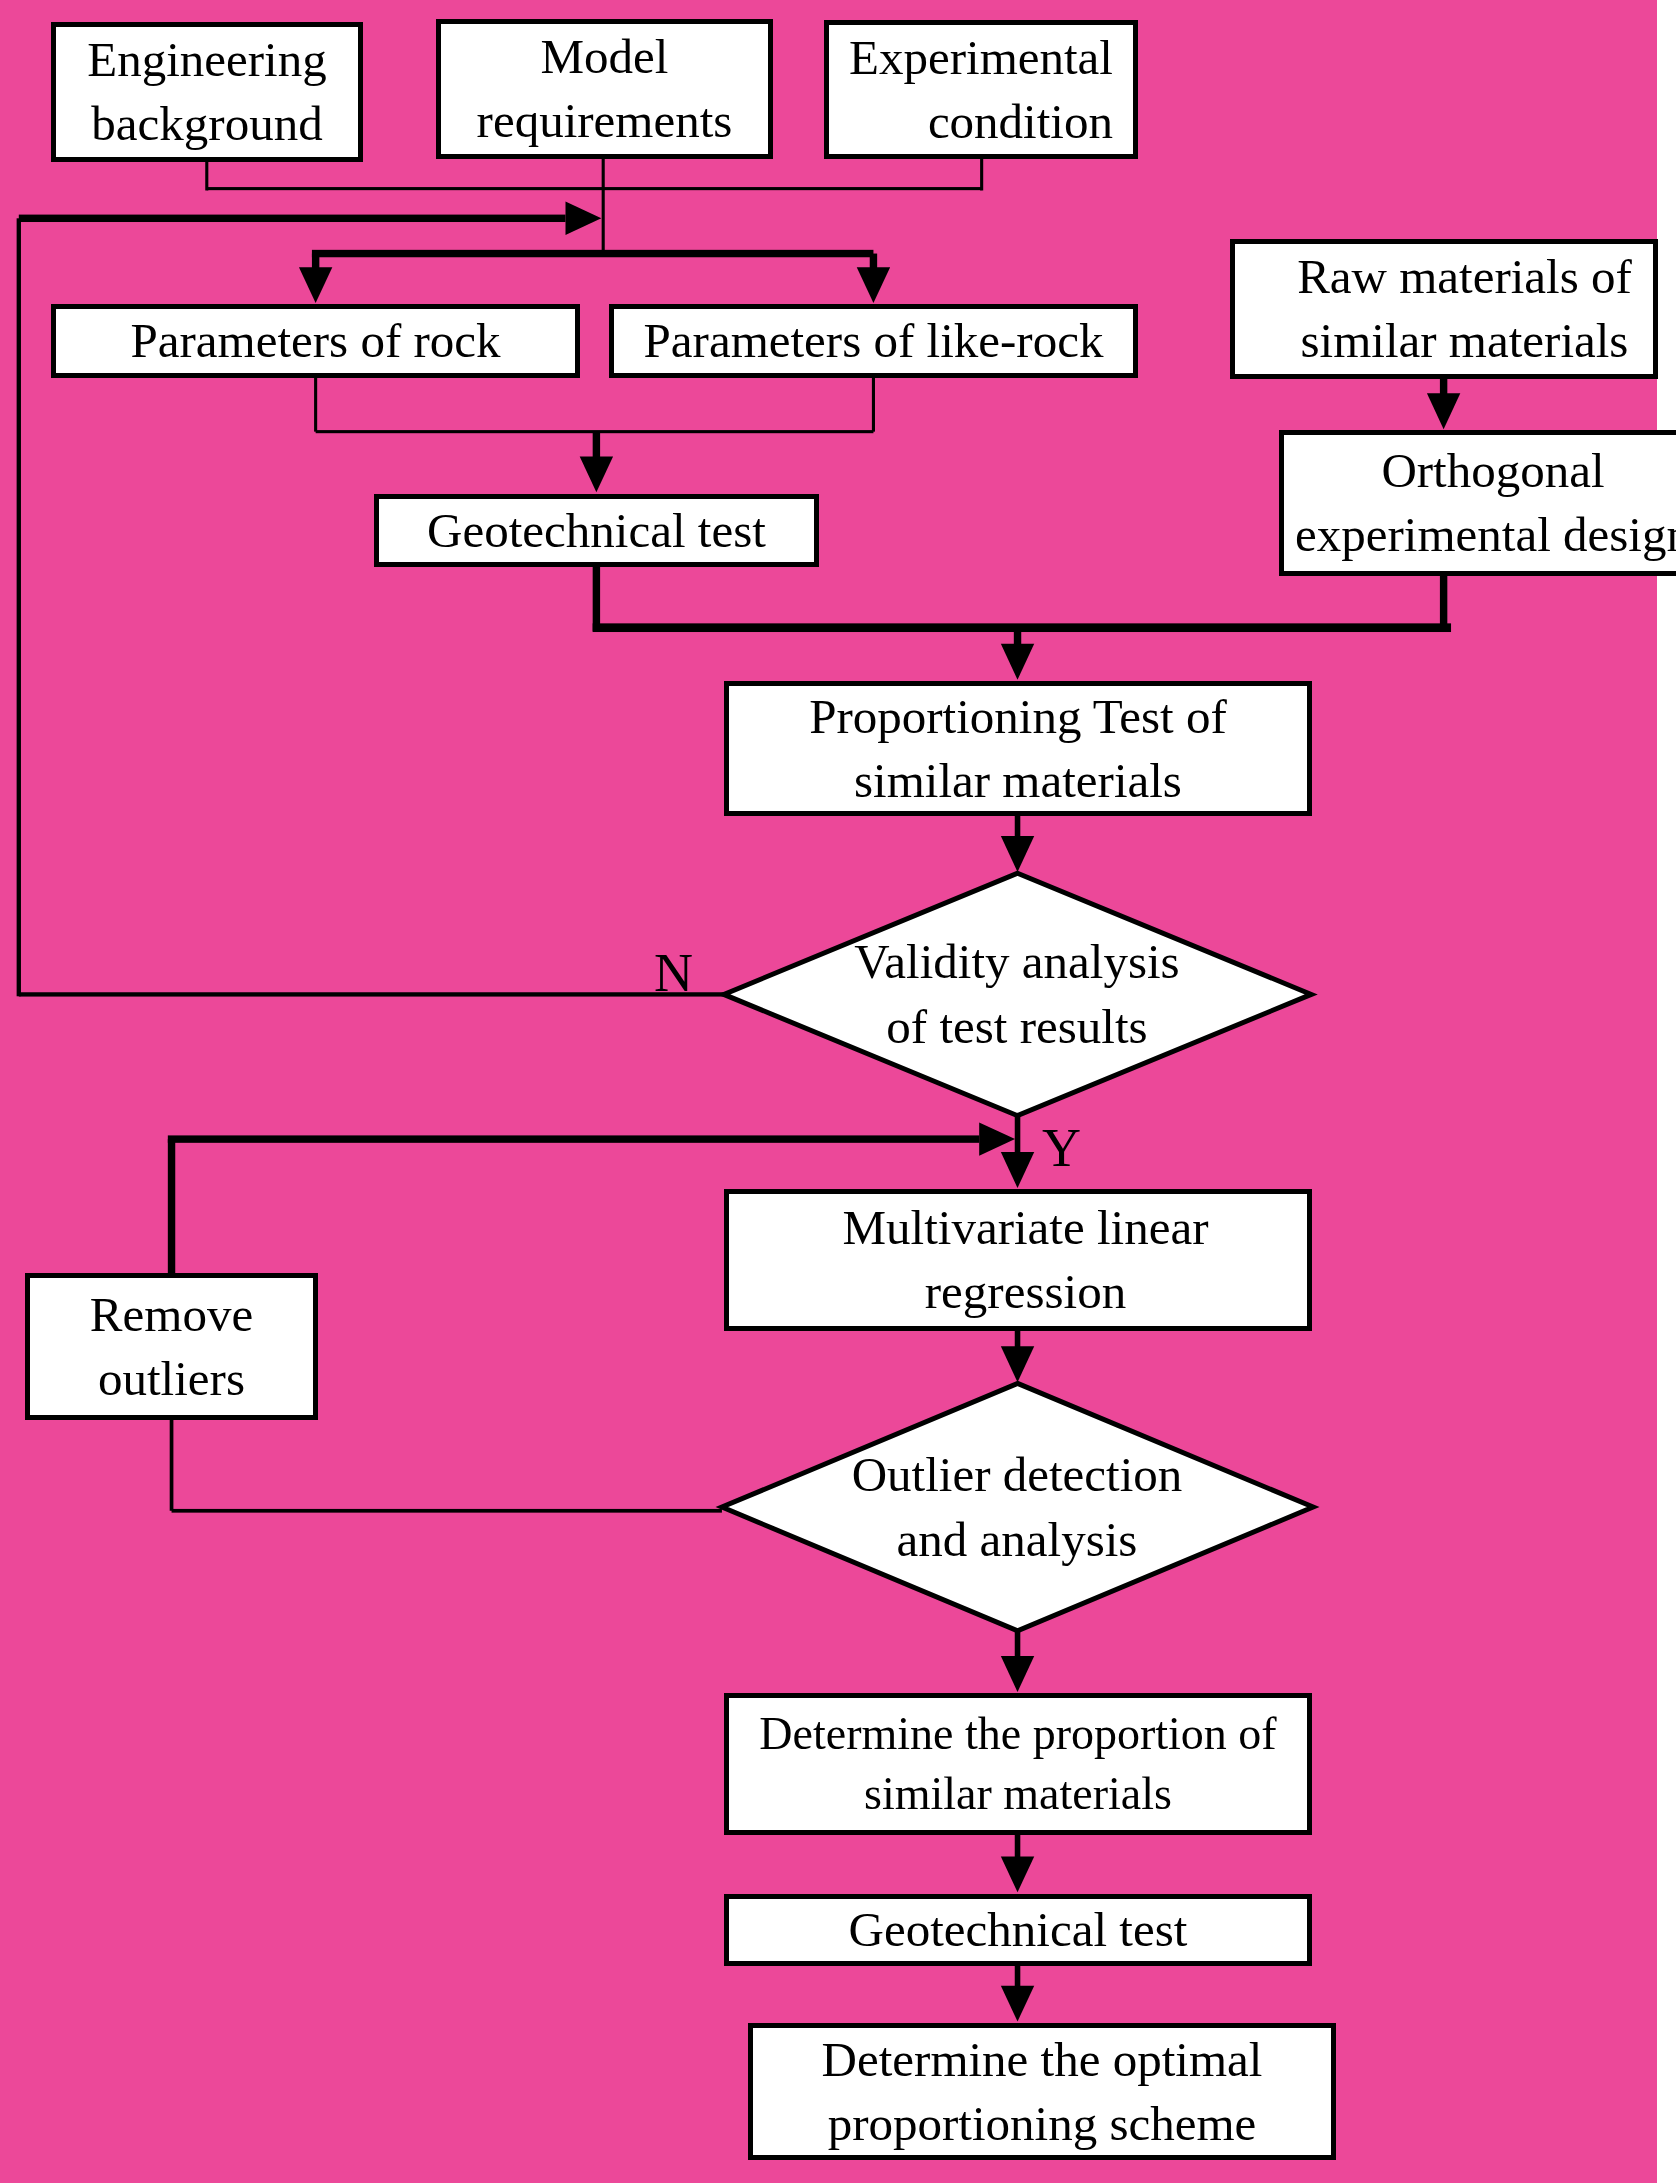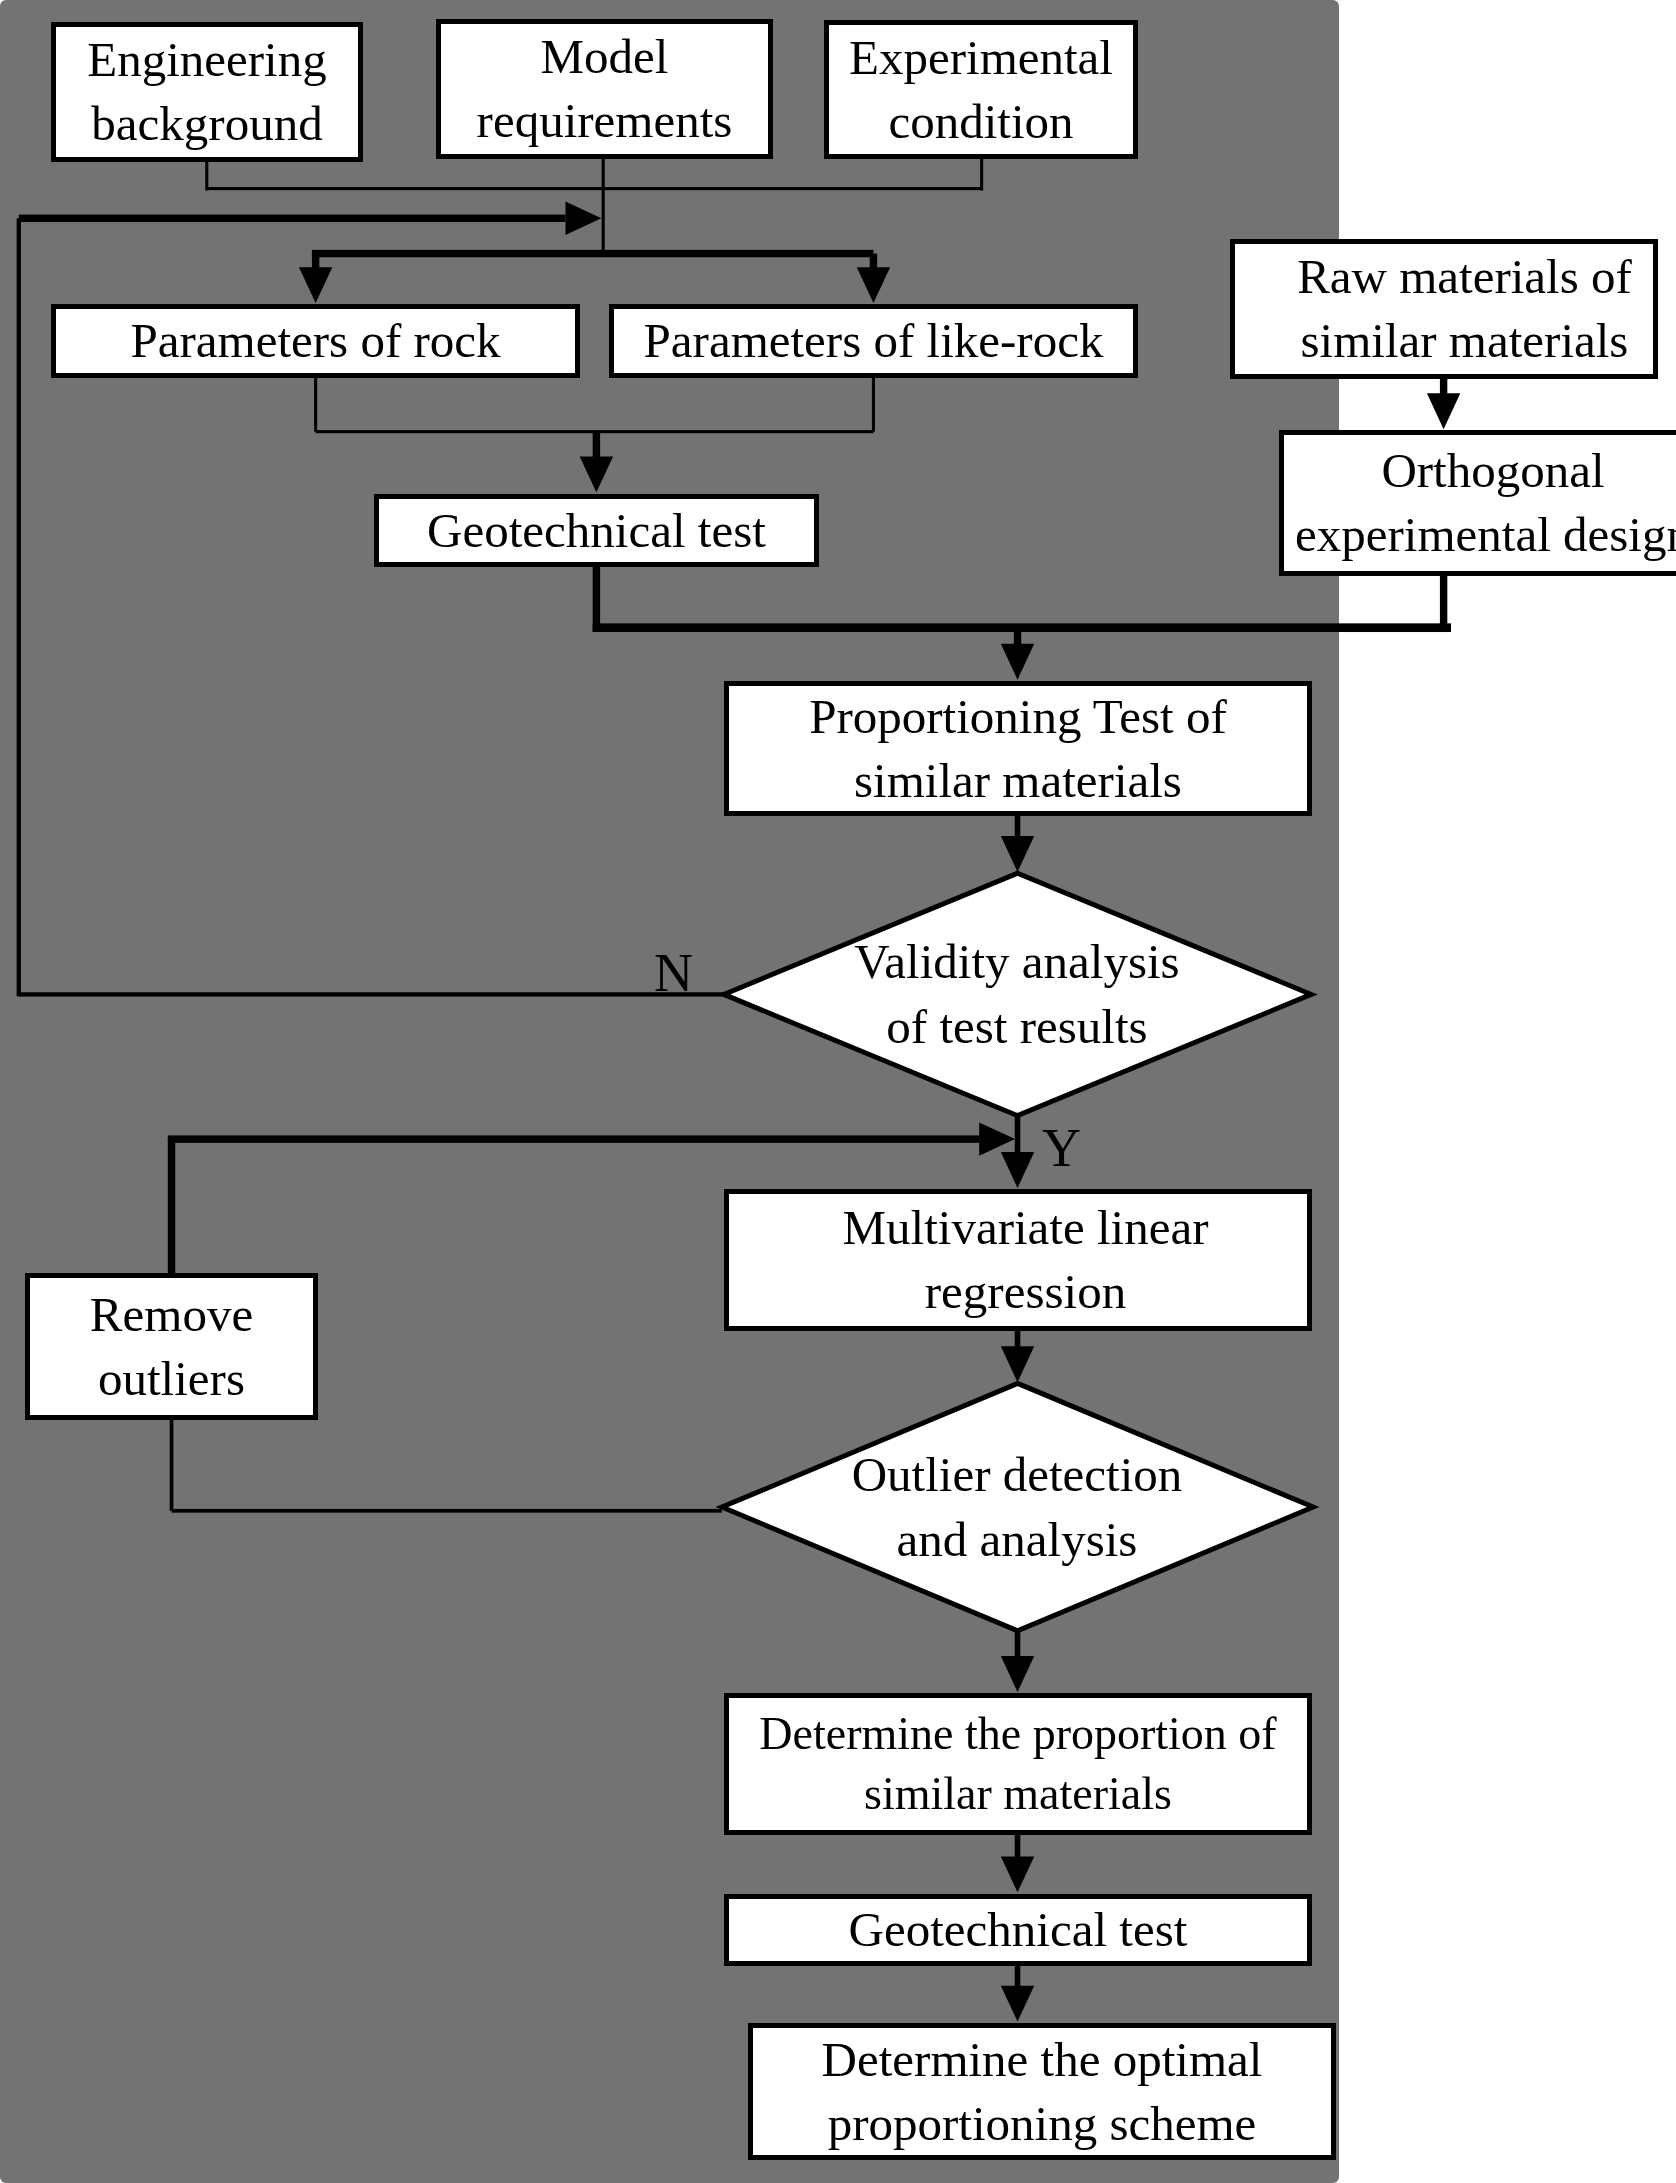--- a/index.html
+++ b/index.html
@@ -2,26 +2,25 @@
 <html style="font-size:10px"><head>
 <meta charset="utf-8">
 <style>
   html, body {
     margin: 0;
     padding: 0;
     background: #ffffff;
   }
   #canvas {
     position: relative;
-    width: 1339px;
+    width: 1657px;
     height: 2183px;
-    background: #737373;
+    background: #ec4899;
     font-family: "Liberation Serif", "DejaVu Serif", serif;
     color: #000000;
-    border-radius: 6px;
   }
   #wires {
     position: absolute;
     left: 0; top: 0;
     width: 1677px;
     height: 2183px;
   }
   .node {
     position: absolute;
     box-sizing: border-box;
@@ -123,21 +122,21 @@
     <polygon points="1645,1412 2120,1608 1645,1804 1170,1608" fill="#ffffff" stroke="#000000" stroke-width="8"></polygon>
     <polygon points="1645,2237 2123,2437 1645,2637 1167,2437" fill="#ffffff" stroke="#000000" stroke-width="8"></polygon>
   </svg>
 
   <div class="node" style="left:51px; top:21.6px; width:312px; height:140px;">Engineering
 background</div>
 
   <div class="node" style="left:436px; top:18.6px; width:337px; height:140px;">Model
 requirements</div>
 
-  <div class="node" style="left:824px; top:20.4px; width:314px; height:139px;">Experimental
+  <div class="node" style="left:824px; top:20.4px; width:314px; height:139px;text-align:right;">Experimental
 condition</div>
 
   <div class="node" style="left:51px; top:304px; width:529px; height:74px;">Parameters of rock</div>
 
   <div class="node" style="left:609px; top:304px; width:529px; height:74px;">Parameters of like-rock</div>
 
   <div class="node" style="left:1230px; top:239px; width:428px; height:140px;padding-left:41px;">Raw materials of
 similar materials</div>
 
   <div class="node" style="left:1279px; top:430px; width:428px; height:146px;">Orthogonal

